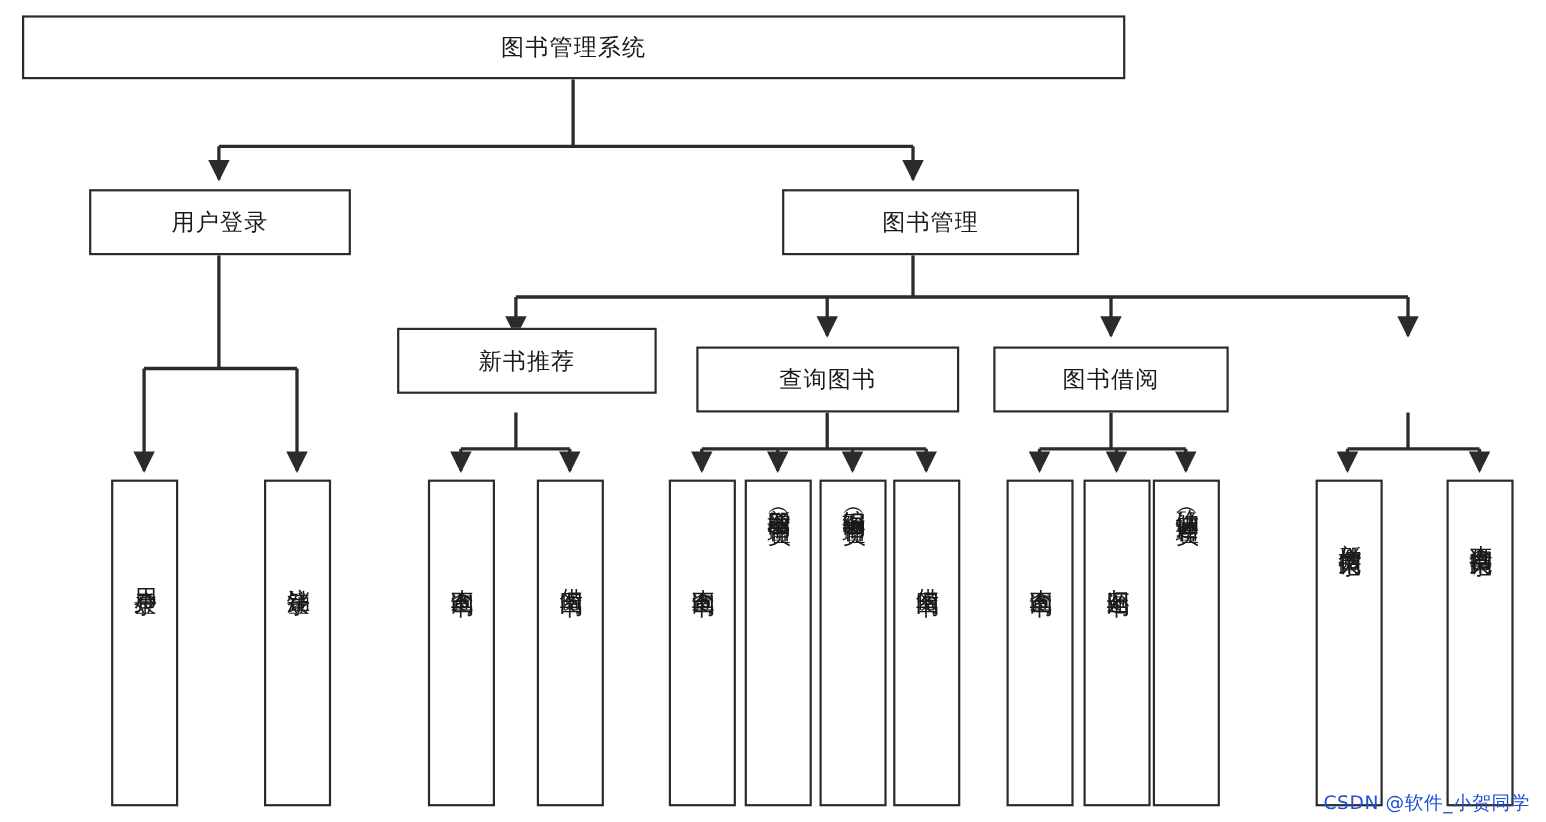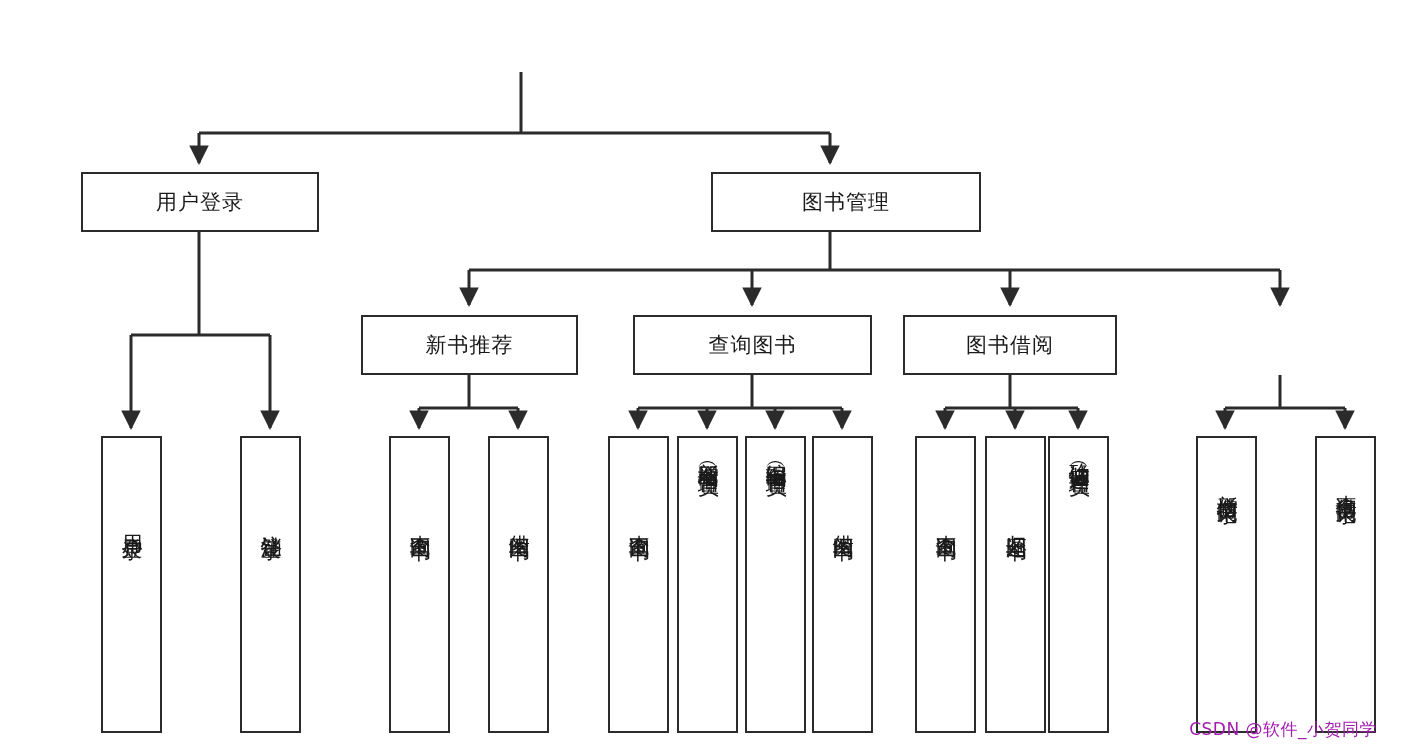--- a/index.html
+++ b/index.html
@@ -58,24 +58,24 @@
     font-size: 21px;
     line-height: 1.22;
     letter-spacing: 2px;
     white-space: nowrap;
   }
   .node.v.tall-start {
     padding-top: 8px;
   }
   #watermark {
     position: absolute;
-    right: 28px;
+    right: 14px;
     bottom: 6px;
     font-size: 17px;
-    color: #a21caf;
+    color: #1d4ed8;
     letter-spacing: 0.5px;
     z-index: 5;
     white-space: nowrap;
   }
 </style>
 </head>
 <body>
 
 <div id="canvas">
 
@@ -122,29 +122,32 @@
       <path d="M 1015 408 L 1015 428" marker-end="url(#arrow)"></path>
       <path d="M 1078 408 L 1078 428" marker-end="url(#arrow)"></path>
 
       <path d="M 1280 375 L 1280 408"></path>
       <path d="M 1225 408 L 1345 408"></path>
       <path d="M 1225 408 L 1225 428" marker-end="url(#arrow)"></path>
       <path d="M 1345 408 L 1345 428" marker-end="url(#arrow)"></path>
     </g>
   </svg>
 
+  <div class="node h" style="left:20px; top:14px; width:1003px; height:58px;">
+    <span class="label">图书管理系统</span>
+  </div>
 
   <div class="node h" style="left:81px; top:172px; width:238px; height:60px;">
     <span class="label">用户登录</span>
   </div>
   <div class="node h" style="left:711px; top:172px; width:270px; height:60px;">
     <span class="label">图书管理</span>
   </div>
 
-  <div class="node h" style="left:361px; top:315px; width:217px; height:60px;">
+  <div class="node h" style="left:361px; top:298px; width:236px; height:60px;">
     <span class="label">新书推荐</span>
   </div>
   <div class="node h" style="left:633px; top:315px; width:239px; height:60px;">
     <span class="label">查询图书</span>
   </div>
   <div class="node h" style="left:903px; top:315px; width:214px; height:60px;">
     <span class="label">图书借阅</span>
   </div>
 
   <div class="node v" style="left:101px; top:436px; width:61px; height:297px; padding-top:80px;">

